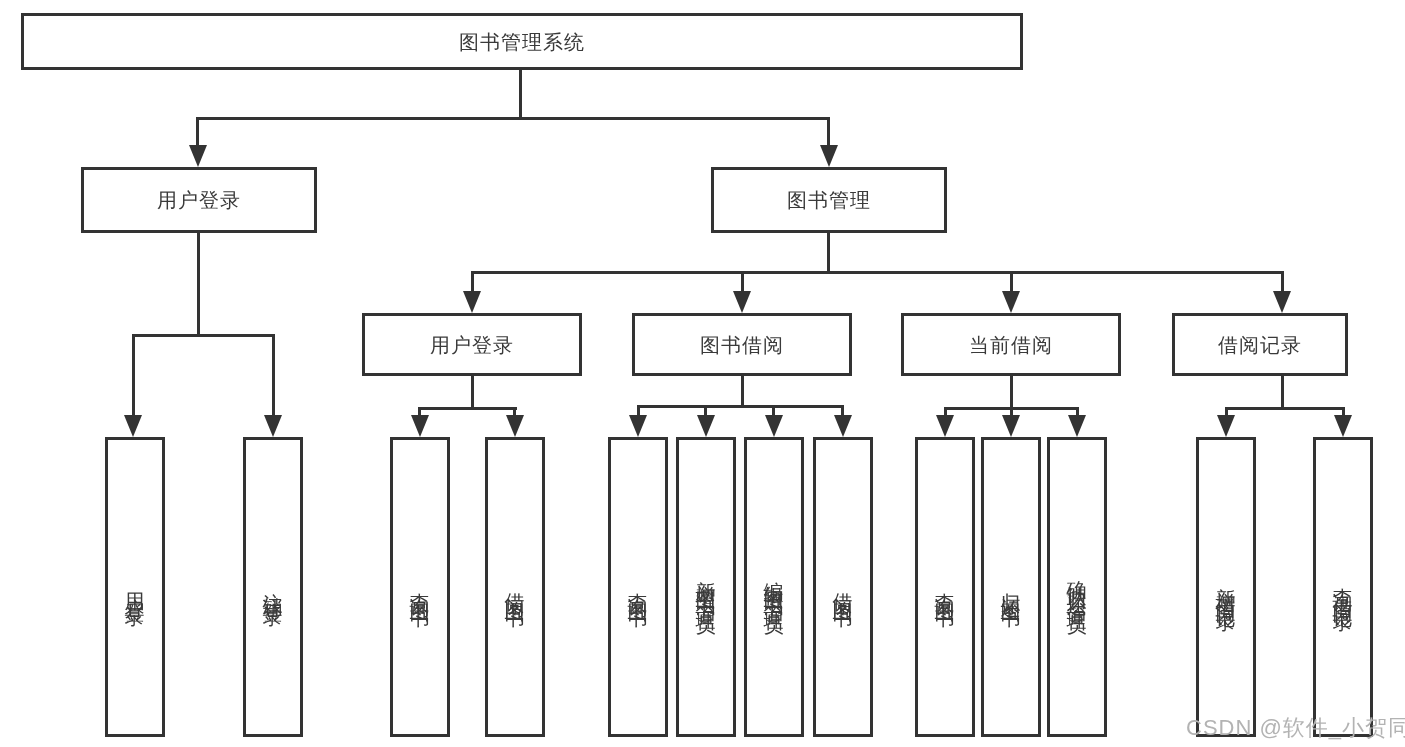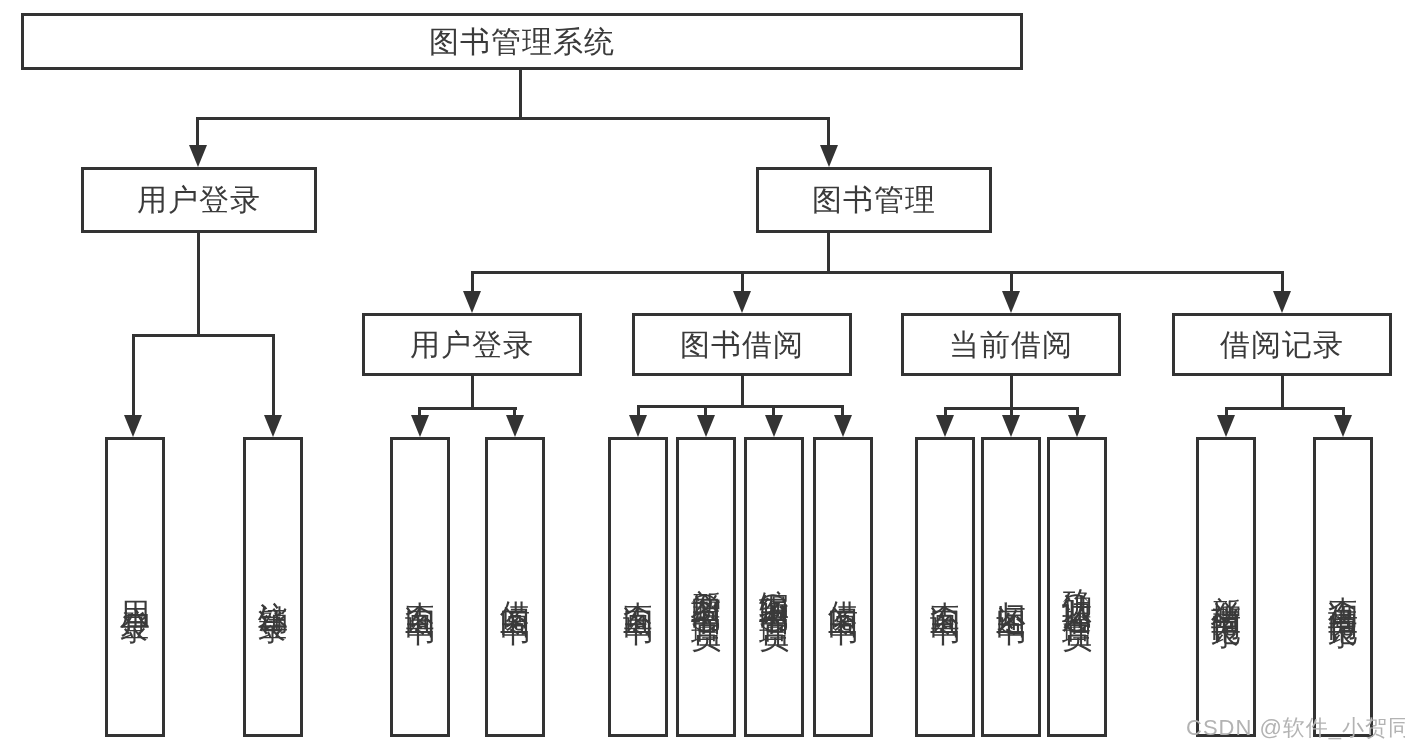--- a/index.html
+++ b/index.html
@@ -12,21 +12,21 @@
   }
   .box{
     position:absolute;
     background:#ffffff;
     border:3px solid #333333;
     box-sizing:border-box;
     display:flex;align-items:center;justify-content:center;
     color:#3a3a3a;
   }
   .box .lbl{
-    font-size:30px;line-height:1;letter-spacing:1px;white-space:nowrap;
+    font-size:20px;line-height:1;letter-spacing:1px;white-space:nowrap;
   }
   .leaf .lbl{
     writing-mode:vertical-lr;
     text-orientation:mixed;
     letter-spacing:5px;
     white-space:normal;
   }
   .vline{position:absolute;width:3px;background:#333333;}
   .hline{position:absolute;height:3px;background:#333333;}
   .arrow{
@@ -57,21 +57,21 @@
   <div class="vline" style="left:519px;top:70px;height:49px;"></div>
   <div class="hline" style="left:196px;top:117px;width:634px;"></div>
   <div class="vline" style="left:196px;top:117px;height:30px;"></div>
   <div class="vline" style="left:827px;top:117px;height:30px;"></div>
   <div class="arrow" style="left:189px;top:145px;"></div>
   <div class="arrow" style="left:820px;top:145px;"></div>
 
   <div class="box" style="left:81px;top:167px;width:236px;height:66px;">
     <span class="lbl">用户登录</span>
   </div>
-  <div class="box" style="left:711px;top:167px;width:236px;height:66px;margin-left:45px;">
+  <div class="box" style="left:711px;top:167px;width:236px;height:66px;">
     <span class="lbl">图书管理</span>
   </div>
 
   <div class="vline" style="left:197px;top:233px;height:103px;"></div>
   <div class="hline" style="left:132px;top:334px;width:143px;"></div>
   <div class="vline" style="left:132px;top:334px;height:83px;"></div>
   <div class="vline" style="left:272px;top:334px;height:83px;"></div>
   <div class="arrow" style="left:124px;top:415px;"></div>
   <div class="arrow" style="left:264px;top:415px;"></div>
 
@@ -88,21 +88,21 @@
 
   <div class="box" style="left:362px;top:313px;width:220px;height:63px;">
     <span class="lbl">用户登录</span>
   </div>
   <div class="box" style="left:632px;top:313px;width:220px;height:63px;">
     <span class="lbl">图书借阅</span>
   </div>
   <div class="box" style="left:901px;top:313px;width:220px;height:63px;">
     <span class="lbl">当前借阅</span>
   </div>
-  <div class="box" style="left:1172px;top:313px;width:220px;height:63px;">
+  <div class="box" style="left:1172px;top:313px;width:176px;height:63px;">
     <span class="lbl">借阅记录</span>
   </div>
 
   <div class="vline" style="left:471px;top:376px;height:33px;"></div>
   <div class="hline" style="left:418px;top:407px;width:99px;"></div>
   <div class="vline" style="left:418px;top:407px;height:12px;"></div>
   <div class="vline" style="left:513px;top:407px;height:12px;"></div>
   <div class="arrow" style="left:411px;top:415px;"></div>
   <div class="arrow" style="left:506px;top:415px;"></div>
 

